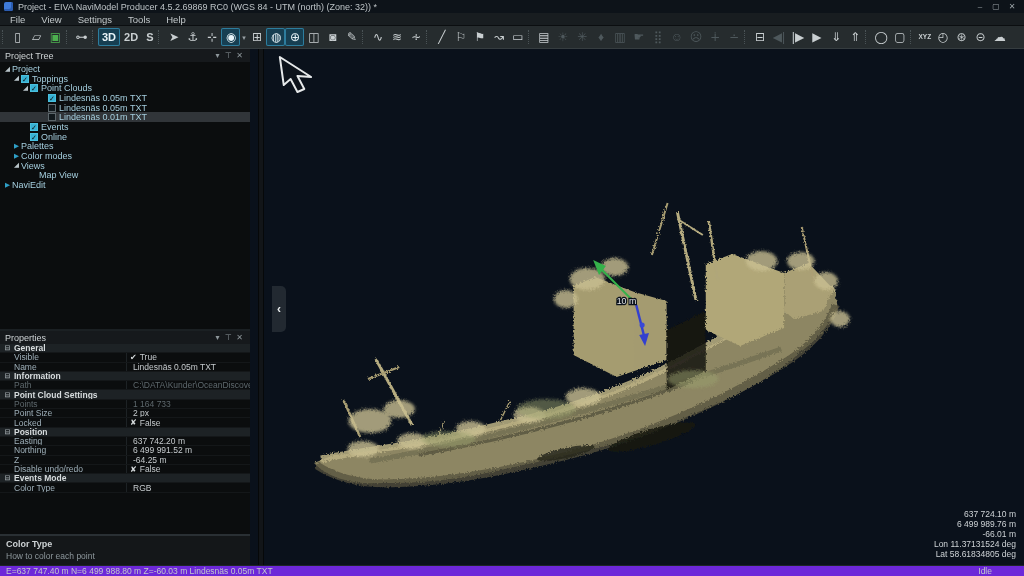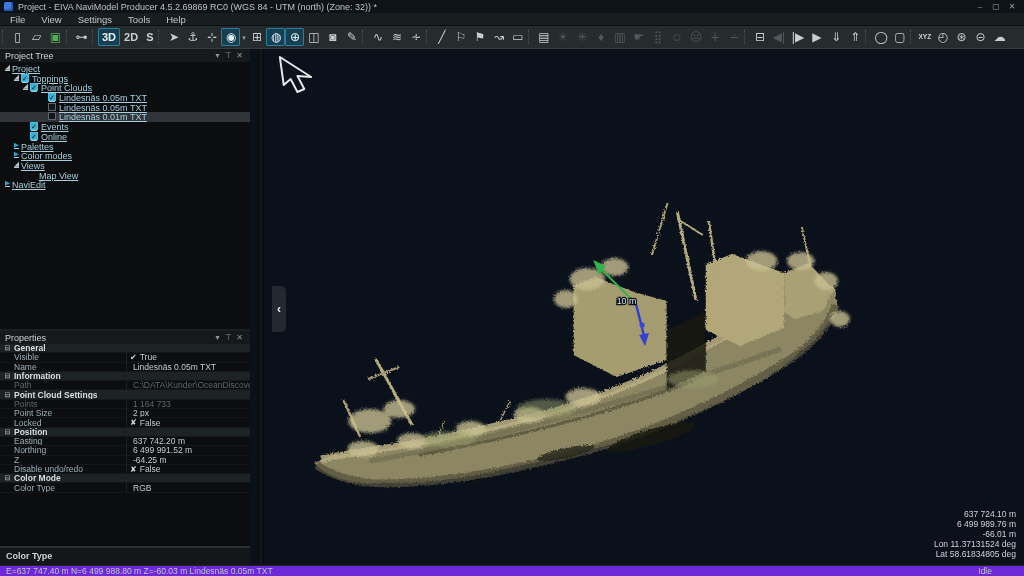--- a/index.html
+++ b/index.html
@@ -34,21 +34,21 @@
   .main { display:flex; height:516px;gap:8px; }
   .left { width:250px; background:#0b0d0e; display:flex; flex-direction:column; }
   .splitter { width:6px; background:#121518; border-left:1px solid #060809; border-right:1px solid #060809; }
 
   .panel-h { height:13px; background:#16191c; display:flex; align-items:center;
     padding:0 5px; font-size:9px; color:#ced3d5; flex:0 0 auto; }
   .ph-icon { width:11px; text-align:center; color:#8d969a; font-size:8px; }
 
   
   .tree { height:267px; padding-top:2px; font-size:9px; color:#a5cede; overflow:hidden; }
-  .trow { height:9.7px; display:flex; align-items:flex-start;text-decoration:underline; }
+  .trow { height:9.7px; display:flex; align-items:center; }
   .trow.selected { background:#313539; }
   .exp { width:9px; flex:0 0 auto; font-size:6.5px; text-align:center; line-height:1; }
   .exp.open { color:#b9c4c9; }
   .exp.closed { color:#2f9fc6; }
   .exp.none { width:9px; visibility:hidden; }
   .chk { width:8px; height:8px; flex:0 0 auto; border:1px solid #5c666b; background:#11181c;
     margin-right:3px; font-size:7px; line-height:7px; text-align:center; color:#0b1216; }
   .chk.on { background:#38b2d4; border-color:#49c0de; }
   .chk.none { visibility:hidden; width:0; border:0; margin:0; }
   .hsplit { height:2px; background:#1b2023; }
@@ -513,21 +513,21 @@
           </span>
           <span class="pval">
             <span class="vg">✘</span>
             <span>False</span>
           </span>
         </div>
 
         <div class="prow group">
           <span class="pname">
             <span class="pgl">⊟</span>
-            <span>Color Mode</span>
+            <span>Events Mode</span>
           </span>
           <span class="pval">
             <span class="vg"></span>
             <span></span>
           </span>
         </div>
 
         <div class="prow">
           <span class="pname">
             <span class="pgl"></span>
@@ -538,20 +538,21 @@
             <span>RGB</span>
           </span>
         </div>
 
     </div>
 
     <div class="filler"></div>
 
     <div class="help">
       <div class="ht">Color Type</div>
+      <div class="hd">How to color each point</div>
     </div>
   </div>
 
   <div class="splitter"></div>
 
   <div class="view">
     <svg class="scene" viewBox="0 0 768 516" preserveAspectRatio="none">
       <defs>
         <filter id="fuzz" x="-10%" y="-10%" width="120%" height="120%">
           <feTurbulence type="fractalNoise" baseFrequency="0.55" numOctaves="2" result="n"></feTurbulence>

